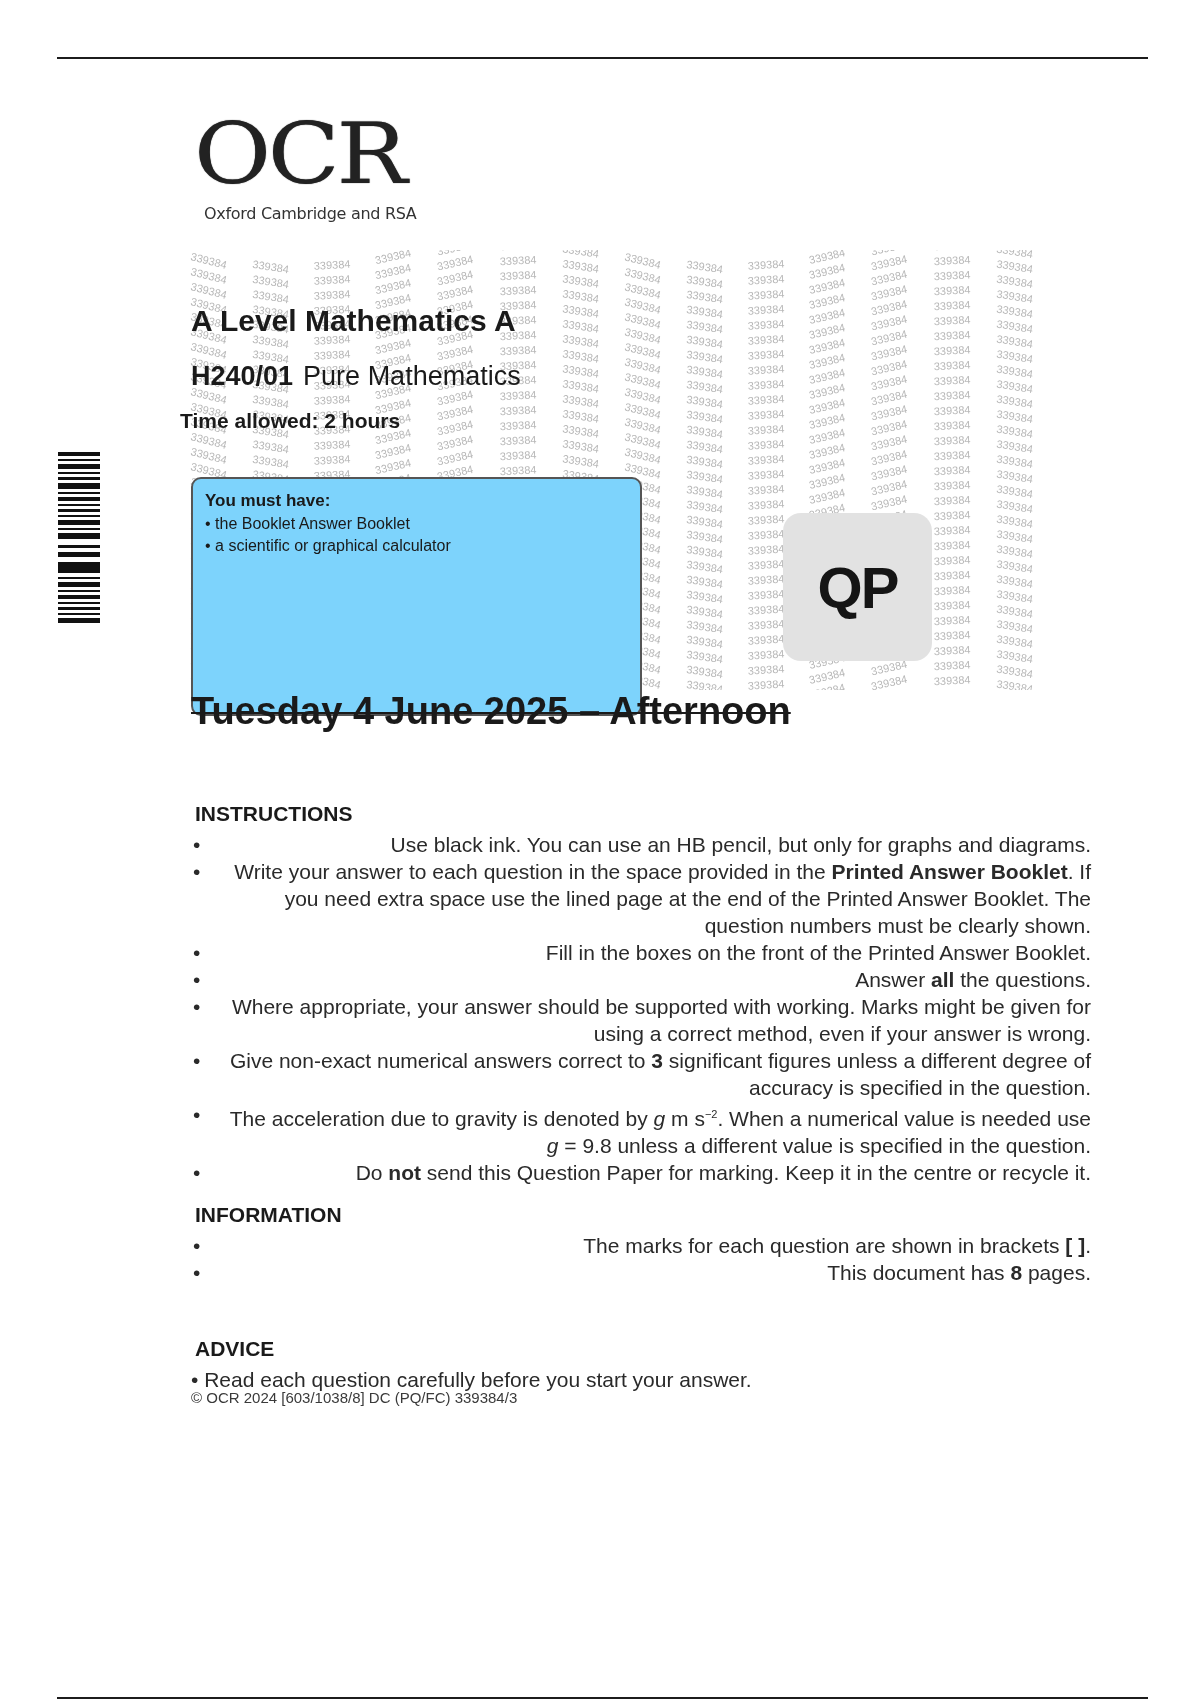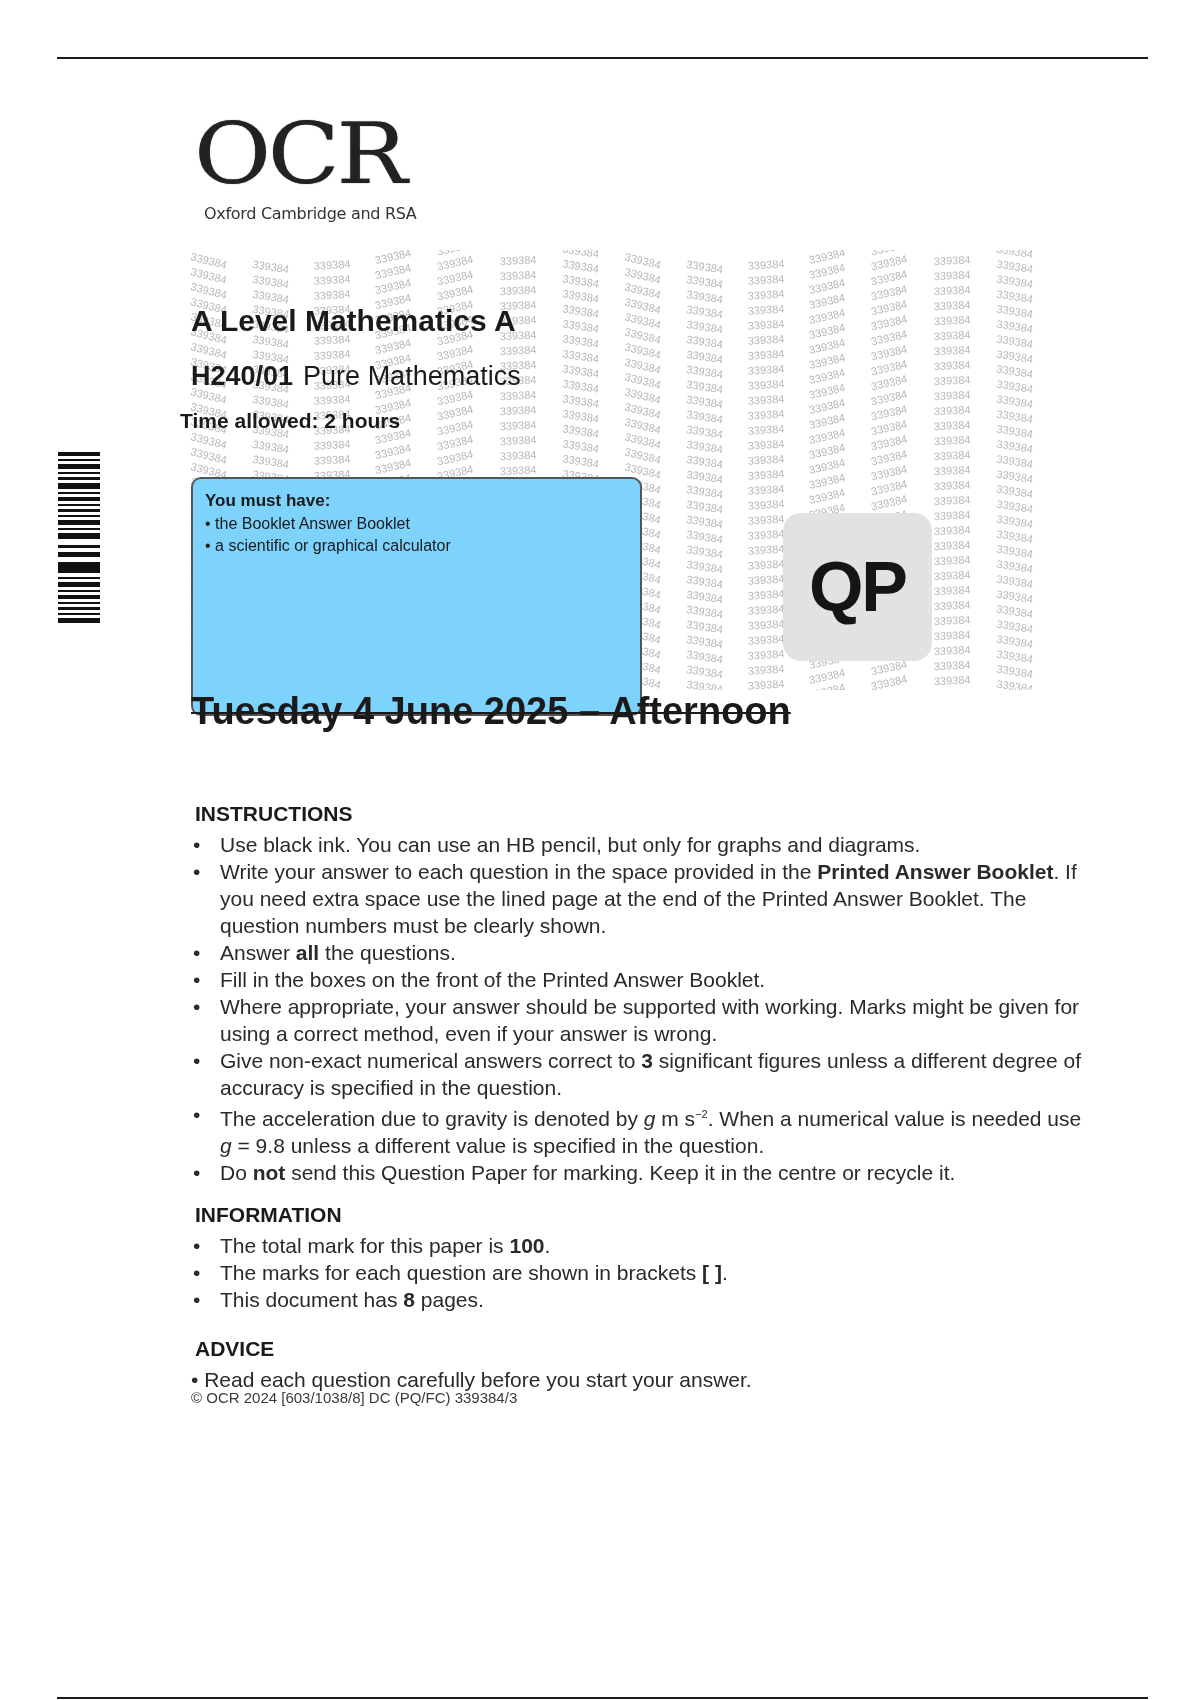--- a/index.html
+++ b/index.html
@@ -29,28 +29,28 @@
 
   .must-box { position: absolute; left: 191px; top: 477px; width: 451px; height: 239px;
               border: 2px solid #555; border-radius: 10px; background: #7dd3fc; box-sizing: border-box; }
   .must-box .head { position: absolute; left: 12px; top: 12px; font-size: 17px; font-weight: bold; }
   .must-box ul { list-style: none; margin: 0; padding: 0; position: absolute; left: 12px; top: 34px; }
   .must-box li { font-size: 16px; line-height: 22px; }
   .must-box li::before { content: "• "; }
 
   .qp { position: absolute; left: 783px; top: 513px; width: 149px; height: 148px;
         background: #e2e2e2; border-radius: 18px; display: flex; align-items: center;
-        justify-content: center; font-size: 70px; font-weight: bold; color: #151515; letter-spacing: -2px; }
+        justify-content: center; font-size: 58px; font-weight: bold; color: #151515; letter-spacing: -2px; }
 
   .date { position: absolute; left: 191px; top: 690px; font-size: 38px; font-weight: bold;
           color: #1a1a1a; text-decoration: line-through; text-decoration-thickness: 2px; }
 
   .section { position: absolute; left: 191px; width: 900px; }
   .section h3 { margin: 4px; font-size: 21px; font-weight: bold; color: #1a1a1a; line-height: 26px; }
-  .section ul { list-style: none; margin: 2px 0 0 0; padding: 0; }
+  .section ul { list-style: none; margin: 2px 0 0 0; padding: 0; text-align: right; }
   .section li { position: relative; padding-left: 29px; font-size: 21px; line-height: 27px; color: #2a2a2a; }
   .section li::before { content: "•"; position: absolute; left: 2px; top: 0; }
   .sec-instructions { top: 797px; }
   .sec-information { top: 1198px; }
   .sec-advice { top: 1332px; }
   .advice-line { font-size: 21px; line-height: 27px; color: #2a2a2a; }
   .copyright { position: absolute; left: 191px; top: 1389px; font-size: 15px; color: #3a3a3a; }
   sup { font-size: 11px; }
 </style>
 </head>
@@ -532,33 +532,32 @@
 
 <div class="qp">QP</div>
 
 <div class="date">Tuesday 4 June 2025 – Afternoon</div>
 
 <div class="section sec-instructions">
   <h3>INSTRUCTIONS</h3>
   <ul>
       <li><span>Use black ink. You can use an HB pencil, but only for graphs and diagrams.</span></li>
       <li><span>Write your answer to each question in the space provided in the </span><b>Printed Answer Booklet</b><span>. If you need extra space use the lined page at the end of the Printed Answer Booklet. The question numbers must be clearly shown.</span></li>
+      <li><span>Fill in the boxes on the front of the Printed Answer Booklet.</span></li>
       <li><span>Answer </span><b>all</b><span> the questions.</span></li>
-      <li><span>Fill in the boxes on the front of the Printed Answer Booklet.</span></li>
       <li><span>Where appropriate, your answer should be supported with working. Marks might be given for using a correct method, even if your answer is wrong.</span></li>
       <li><span>Give non-exact numerical answers correct to </span><b>3</b><span> significant figures unless a different degree of accuracy is specified in the question.</span></li>
       <li><span>The acceleration due to gravity is denoted by </span><i>g</i><span> m s</span><sup>−2</sup><span>. When a numerical value is needed use </span><i>g</i><span> = 9.8 unless a different value is specified in the question.</span></li>
       <li><span>Do </span><b>not</b><span> send this Question Paper for marking. Keep it in the centre or recycle it.</span></li>
     </ul>
 </div>
 
 <div class="section sec-information">
   <h3>INFORMATION</h3>
   <ul>
-      <li><span>The total mark for this paper is </span><b>100</b><span>.</span></li>
       <li><span>The marks for each question are shown in brackets </span><b>[ ]</b><span>.</span></li>
       <li><span>This document has </span><b>8</b><span> pages.</span></li>
     </ul>
 </div>
 
 <div class="section sec-advice">
   <h3>ADVICE</h3>
   <div class="advice-line">• Read each question carefully before you start your answer.</div>
 </div>
 

